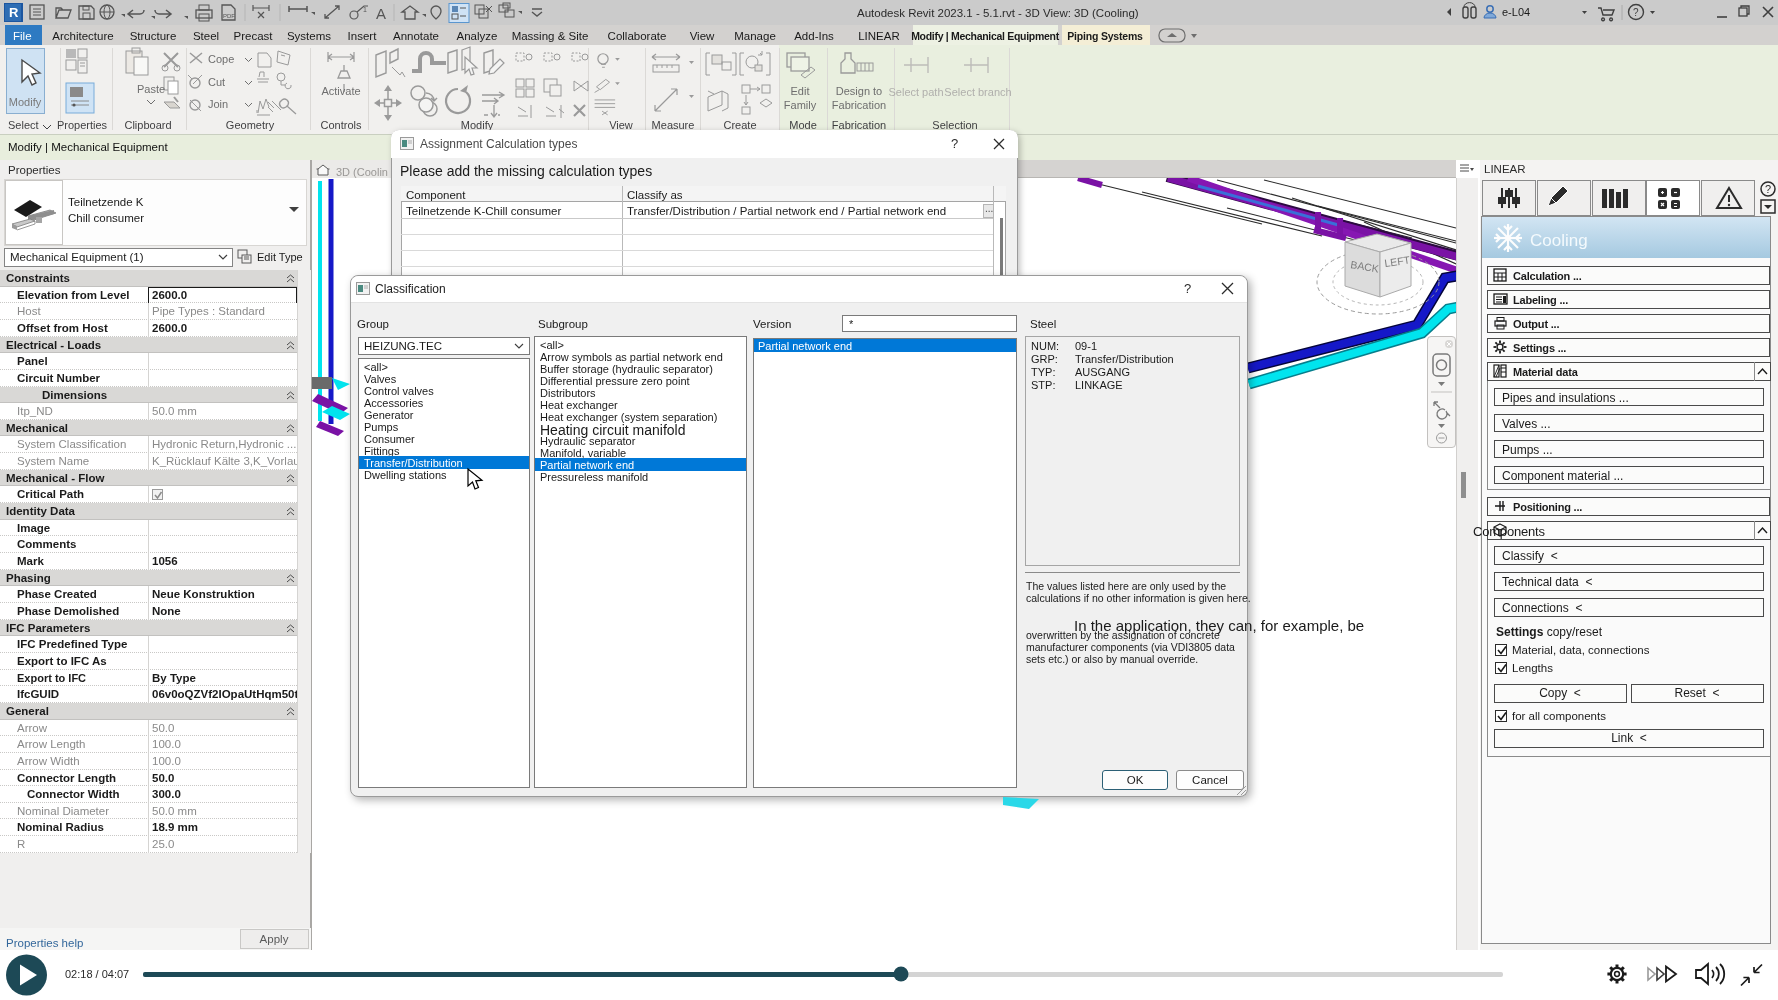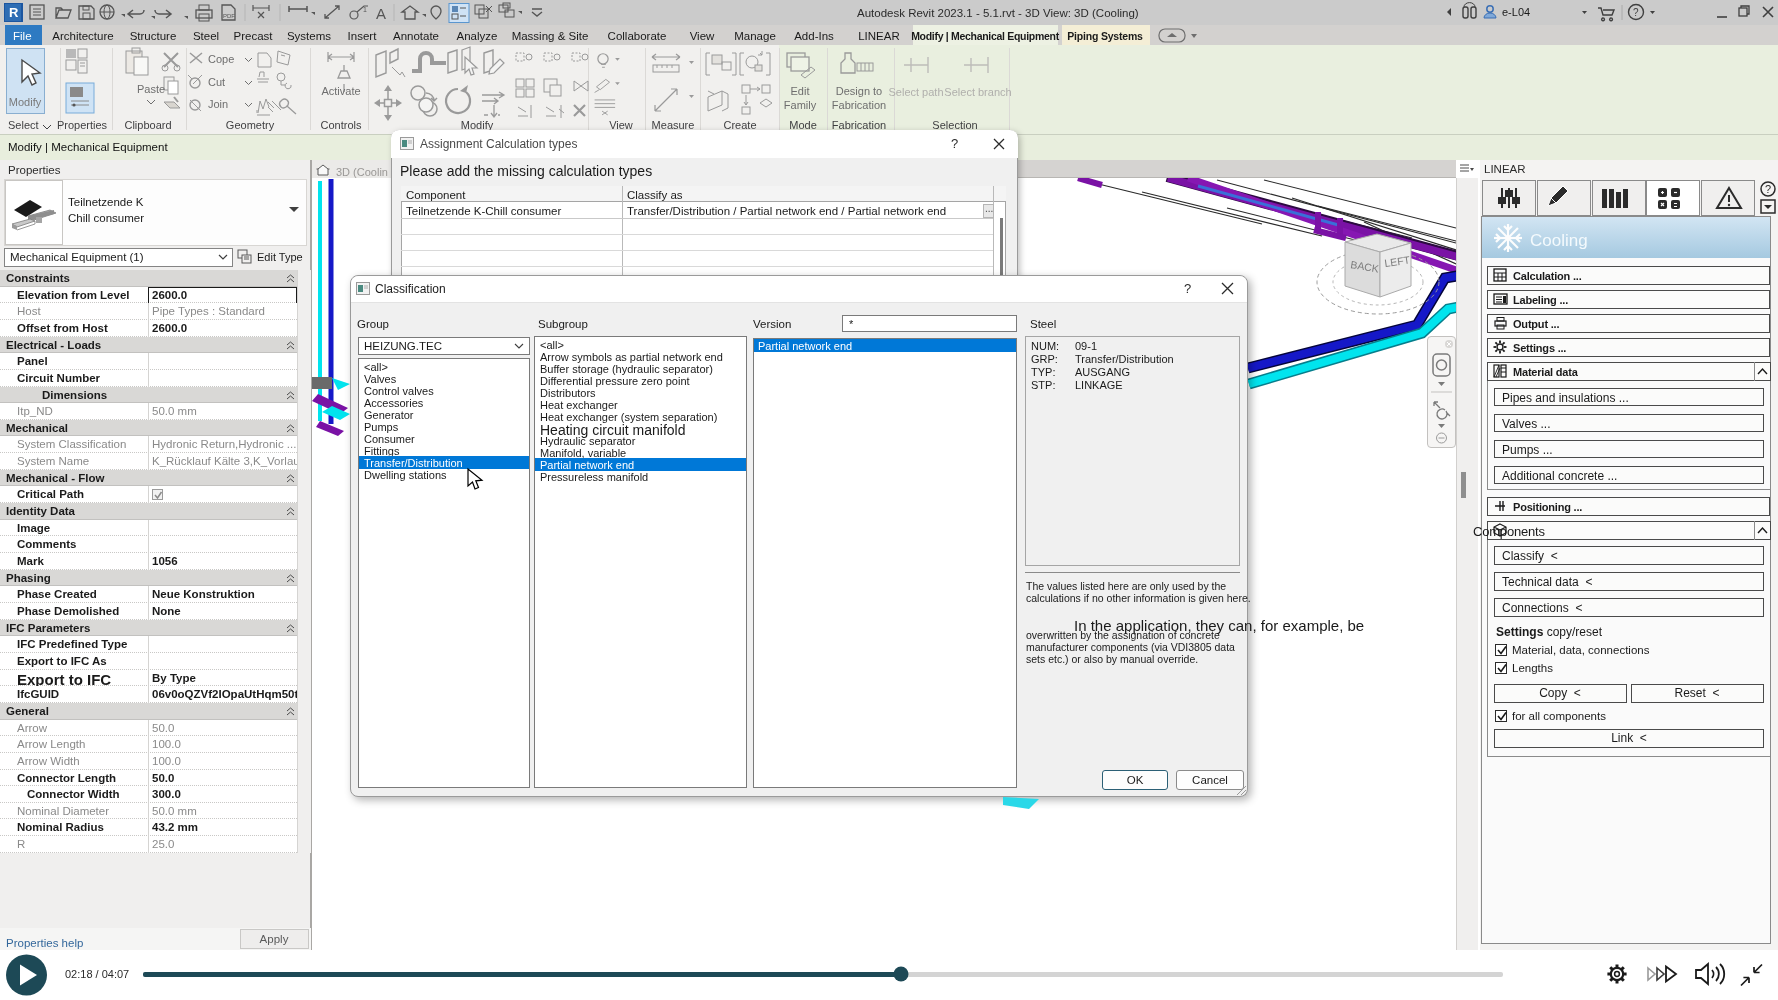--- a/index.html
+++ b/index.html
@@ -492,21 +492,21 @@
     <path d="M1 4 l3.5 -3 l3.5 3 M1 8 l3.5 -3 l3.5 3" fill="none" stroke="#4a4a4a"></path>
   </svg>
 <div class="" style="left:0px;top:636px;width:297px;height:17px;background:#fff;border-bottom:1px dotted #c9c8c6;"></div>
 <div class="" style="left:148px;top:636px;width:1px;height:17px;background:#d5d4d2;"></div>
 <div class="t" style="left:17px;top:638px;font-size:11.5px;color:#1a1a1a;font-weight:600;">IFC Predefined Type</div>
 <div class="" style="left:0px;top:653px;width:297px;height:17px;background:#fff;border-bottom:1px dotted #c9c8c6;"></div>
 <div class="" style="left:148px;top:653px;width:1px;height:17px;background:#d5d4d2;"></div>
 <div class="t" style="left:17px;top:655px;font-size:11.5px;color:#1a1a1a;font-weight:600;">Export to IFC As</div>
 <div class="" style="left:0px;top:670px;width:297px;height:16px;background:#fff;border-bottom:1px dotted #c9c8c6;"></div>
 <div class="" style="left:148px;top:670px;width:1px;height:16px;background:#d5d4d2;"></div>
-<div class="t" style="left:17px;top:672px;font-size:15px;color:#1a1a1a;font-weight:600;">Export to IFC</div>
+<div class="t" style="left:17px;top:672px;font-size:11px;color:#1a1a1a;font-weight:600;">Export to IFC</div>
 <div class="t" style="left:152px;top:672px;font-size:11.5px;color:#1a1a1a;font-weight:600;">By Type</div>
 <div class="" style="left:0px;top:686px;width:297px;height:17px;background:#fff;border-bottom:1px dotted #c9c8c6;"></div>
 <div class="" style="left:148px;top:686px;width:1px;height:17px;background:#d5d4d2;"></div>
 <div class="t" style="left:17px;top:688px;font-size:11.5px;color:#1a1a1a;font-weight:600;">IfcGUID</div>
 <div class="t" style="left:152px;top:688px;font-size:11.5px;color:#1a1a1a;font-weight:600;">06v0oQZVf2IOpaUtHqm50t</div>
 <div class="" style="left:0px;top:703px;width:297px;height:17px;background:#d9d8d6;border-bottom:1px solid #c2c1bf;"></div>
 <div class="t" style="left:6px;top:705px;font-size:11.5px;font-weight:bold;color:#1a1a1a;">General</div>
 <svg style="left:286px;top:707px;width:9px;height:9px" viewBox="0 0 9 9">
     <path d="M1 4 l3.5 -3 l3.5 3 M1 8 l3.5 -3 l3.5 3" fill="none" stroke="#4a4a4a"></path>
   </svg>
@@ -530,21 +530,21 @@
 <div class="" style="left:148px;top:786px;width:1px;height:17px;background:#d5d4d2;"></div>
 <div class="t" style="left:27px;top:788px;font-size:11.5px;color:#1a1a1a;font-weight:600;">Connector Width</div>
 <div class="t" style="left:152px;top:788px;font-size:11.5px;color:#1a1a1a;font-weight:600;">300.0</div>
 <div class="" style="left:0px;top:803px;width:297px;height:16px;background:#fff;border-bottom:1px dotted #c9c8c6;"></div>
 <div class="" style="left:148px;top:803px;width:1px;height:16px;background:#d5d4d2;"></div>
 <div class="t" style="left:17px;top:805px;font-size:11.5px;color:#8a8a8a;font-weight:normal;">Nominal Diameter</div>
 <div class="t" style="left:152px;top:805px;font-size:11.5px;color:#8a8a8a;font-weight:normal;">50.0 mm</div>
 <div class="" style="left:0px;top:819px;width:297px;height:17px;background:#fff;border-bottom:1px dotted #c9c8c6;"></div>
 <div class="" style="left:148px;top:819px;width:1px;height:17px;background:#d5d4d2;"></div>
 <div class="t" style="left:17px;top:821px;font-size:11.5px;color:#1a1a1a;font-weight:600;">Nominal Radius</div>
-<div class="t" style="left:152px;top:821px;font-size:11.5px;color:#1a1a1a;font-weight:600;">43.2 mm</div>
+<div class="t" style="left:152px;top:821px;font-size:11.5px;color:#1a1a1a;font-weight:600;">18.9 mm</div>
 <div class="" style="left:0px;top:836px;width:297px;height:17px;background:#fff;border-bottom:1px dotted #c9c8c6;"></div>
 <div class="" style="left:148px;top:836px;width:1px;height:17px;background:#d5d4d2;"></div>
 <div class="t" style="left:17px;top:838px;font-size:11.5px;color:#8a8a8a;font-weight:normal;">R</div>
 <div class="t" style="left:152px;top:838px;font-size:11.5px;color:#8a8a8a;font-weight:normal;">25.0</div>
 <div class="" style="left:297px;top:270px;width:14px;height:583px;background:#f0efee;border-left:1px solid #d5d4d2;"></div>
 <div class="" style="left:0px;top:928px;width:311px;height:22px;background:#f5f5f4;"></div>
 <div class="t" style="left:6px;top:937px;font-size:11.5px;color:#33679b;">Properties help</div>
 <div class="" style="left:240px;top:929px;width:69px;height:20px;background:#eeedec;border:1px solid #c9c8c6;"></div>
 <div class="t" style="left:274px;top:933px;font-size:11.5px;color:#5a5a5a;transform:translateX(-50%);">Apply</div>
 <div class="" style="left:1480px;top:160px;width:298px;height:790px;background:#f4f3f2;"></div>
@@ -650,21 +650,21 @@
     <rect x="8" y="1" width="5" height="12" fill="none" stroke="#1a1a1a" stroke-width="1.2"></rect>
     <path d="M8 4 h5 M8 8 h5" stroke="#1a1a1a"></path>
   </svg>
 <div class="" style="left:1494px;top:388px;width:270px;height:18px;background:#fbfbfa;border:1px solid #4a4a4a;"></div>
 <div class="t" style="left:1502px;top:392px;font-size:12px;font-weight:normal;">Pipes and insulations ...</div>
 <div class="" style="left:1494px;top:414px;width:270px;height:18px;background:#fbfbfa;border:1px solid #4a4a4a;"></div>
 <div class="t" style="left:1502px;top:418px;font-size:12px;font-weight:normal;">Valves ...</div>
 <div class="" style="left:1494px;top:440px;width:270px;height:18px;background:#fbfbfa;border:1px solid #4a4a4a;"></div>
 <div class="t" style="left:1502px;top:444px;font-size:12px;font-weight:normal;">Pumps ...</div>
 <div class="" style="left:1494px;top:466px;width:270px;height:18px;background:#fbfbfa;border:1px solid #4a4a4a;"></div>
-<div class="t" style="left:1502px;top:470px;font-size:12px;font-weight:normal;">Additional concrete ...</div>
+<div class="t" style="left:1502px;top:470px;font-size:12px;font-weight:normal;">Component material ...</div>
 <div class="" style="left:1487px;top:497px;width:283px;height:19px;background:#fbfbfa;border:1px solid #4a4a4a;"></div>
 <div class="t" style="left:1513px;top:501px;font-size:11px;font-weight:bold;letter-spacing:-0.2px;">Positioning ...</div>
 <svg style="left:1493px;top:499px;width:15px;height:15px" viewBox="0 0 15 15">
     <path d="M2 7 h10 M7 2 v10 M10 2 v10" fill="none" stroke="#1a1a1a" stroke-width="1.4"></path>
   </svg>
 <div class="" style="left:1487px;top:521px;width:284px;height:236px;border:1px solid #8a8a8a;border-top:none;"></div>
 <div class="" style="left:1487px;top:521px;width:284px;height:19px;background:#fbfbfa;border:1px solid #4a4a4a;"></div>
 <div class="t" style="left:1473px;top:525px;font-size:13px;font-weight:normal;letter-spacing:-0.2px;">Components</div>
 <div class="" style="left:1754px;top:521px;width:1px;height:19px;background:#8a8a8a;"></div>
 <svg style="left:1757px;top:527px;width:11px;height:7px">

